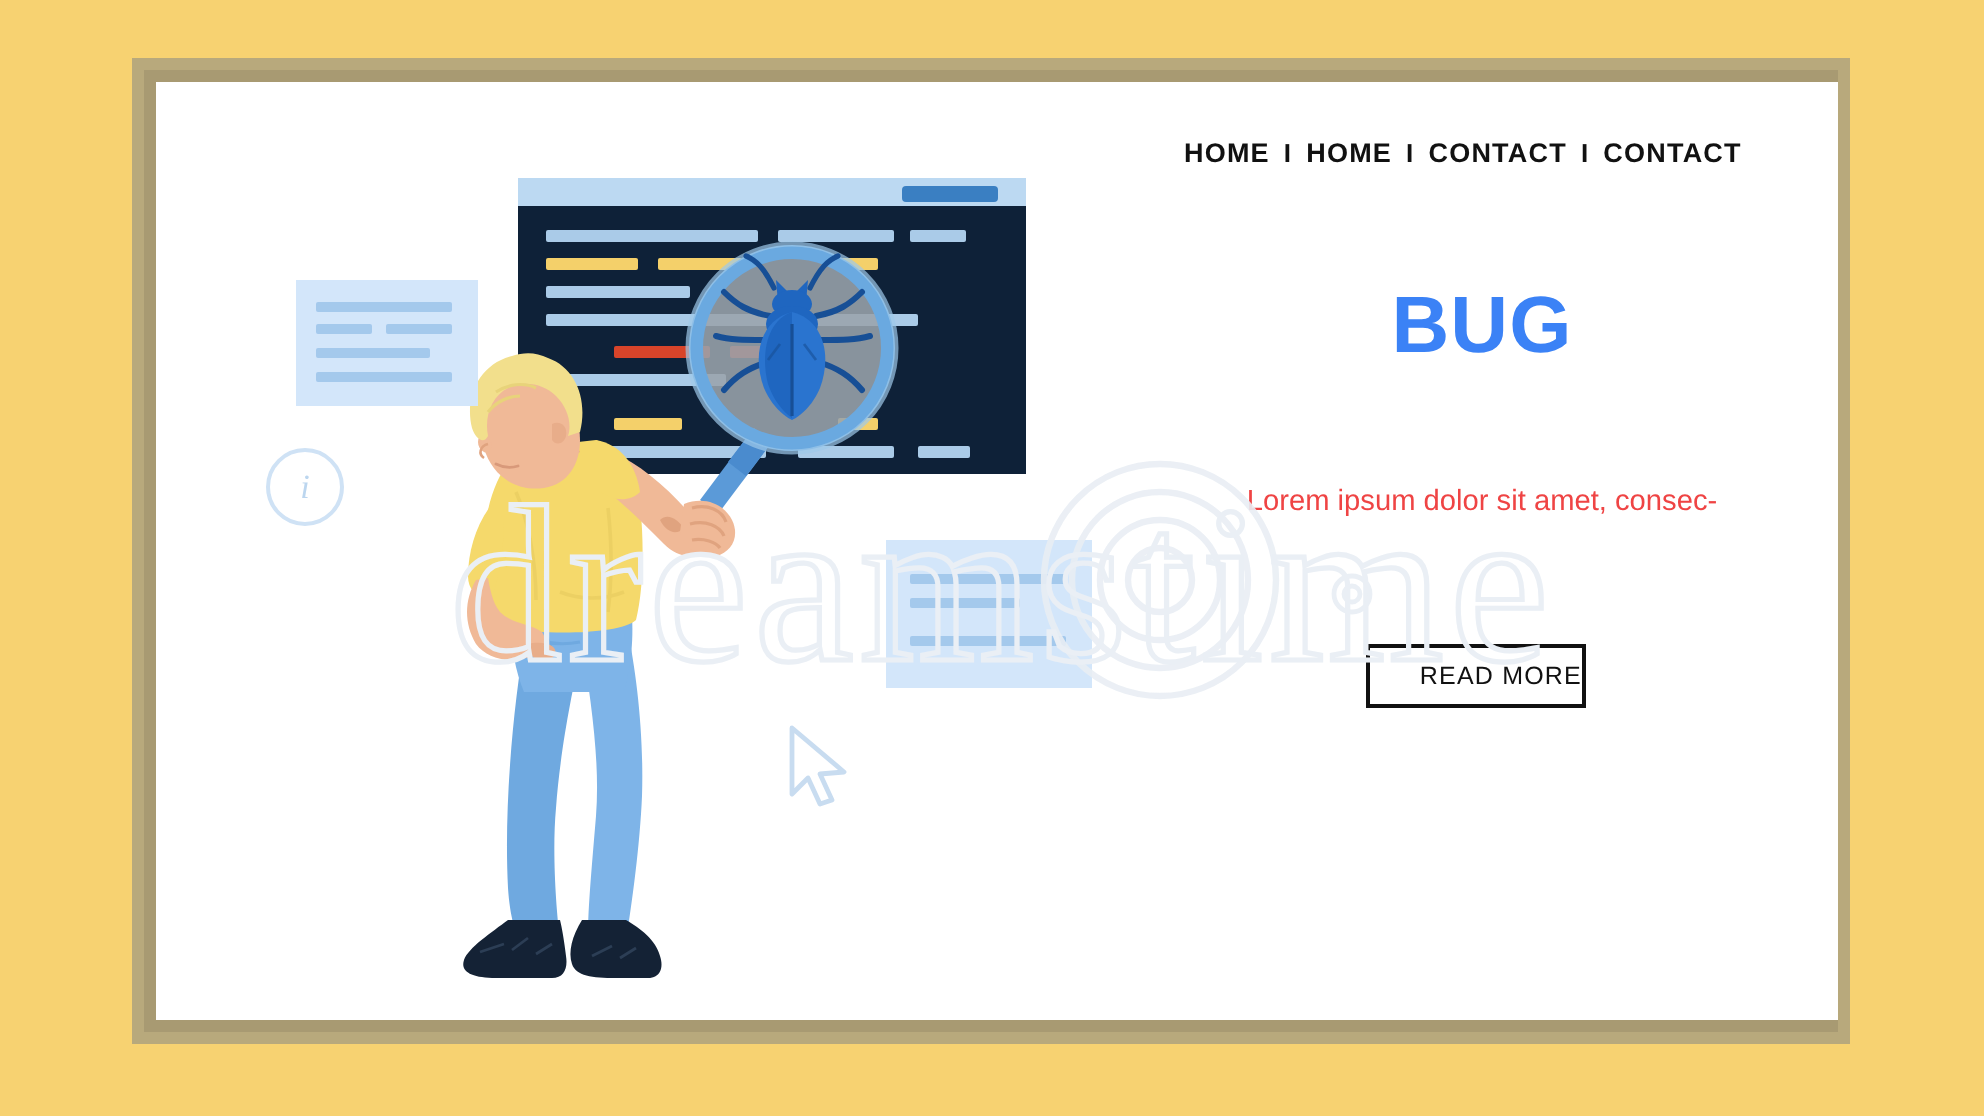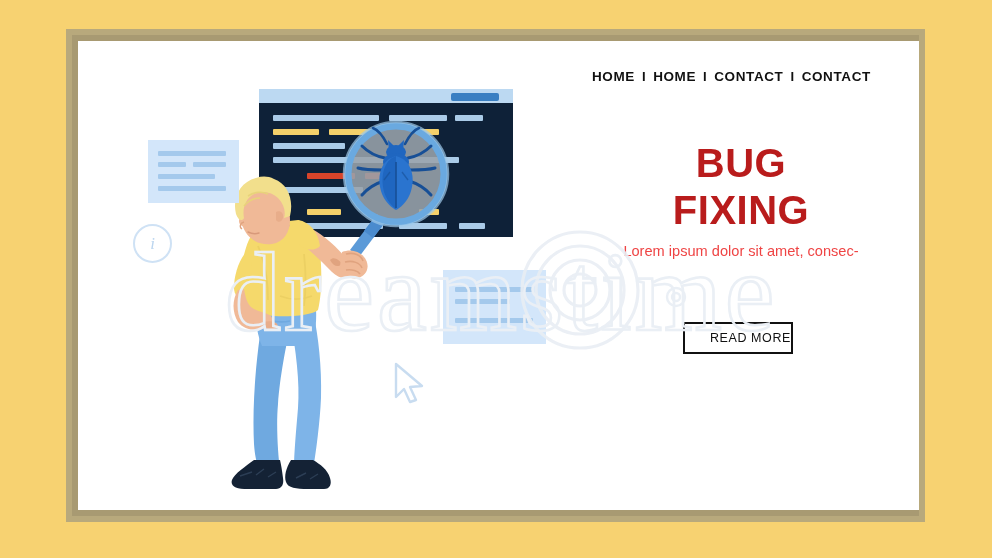--- a/index.html
+++ b/index.html
@@ -85,21 +85,21 @@
   #headline {
     position: absolute;
     left: 596px;
     top: 140px;
     width: 290px;
     text-align: center;
     font-size: 40px;
     line-height: 47px;
     font-weight: bold;
     letter-spacing: 0.5px;
-    color: #b91c1c;
+    color: #3b82f6;
   }
   #subtitle {
     position: absolute;
     left: 596px;
     top: 242px;
     width: 290px;
     text-align: center;
     font-size: 14.6px;
     line-height: 19px;
     color: #ef4444;
@@ -386,21 +386,20 @@
         <span class="nav-sep">I</span>
         <span class="nav-item">HOME</span>
         <span class="nav-sep">I</span>
         <span class="nav-item">CONTACT</span>
         <span class="nav-sep">I</span>
         <span class="nav-item">CONTACT</span>
       </div>
 
     <div id="headline" style="left:518px; top:99px;">
       <div>BUG</div>
-      <div>FIXING</div>
     </div>
 
     <div id="subtitle" style="left:518px; top:201px;">
       <div>Lorem ipsum dolor sit amet, consec-</div>
     </div>
 
     <div id="read-more" style="left:605px; top:281px;justify-content:flex-end;">
       <span>READ MORE</span>
     </div>
 

